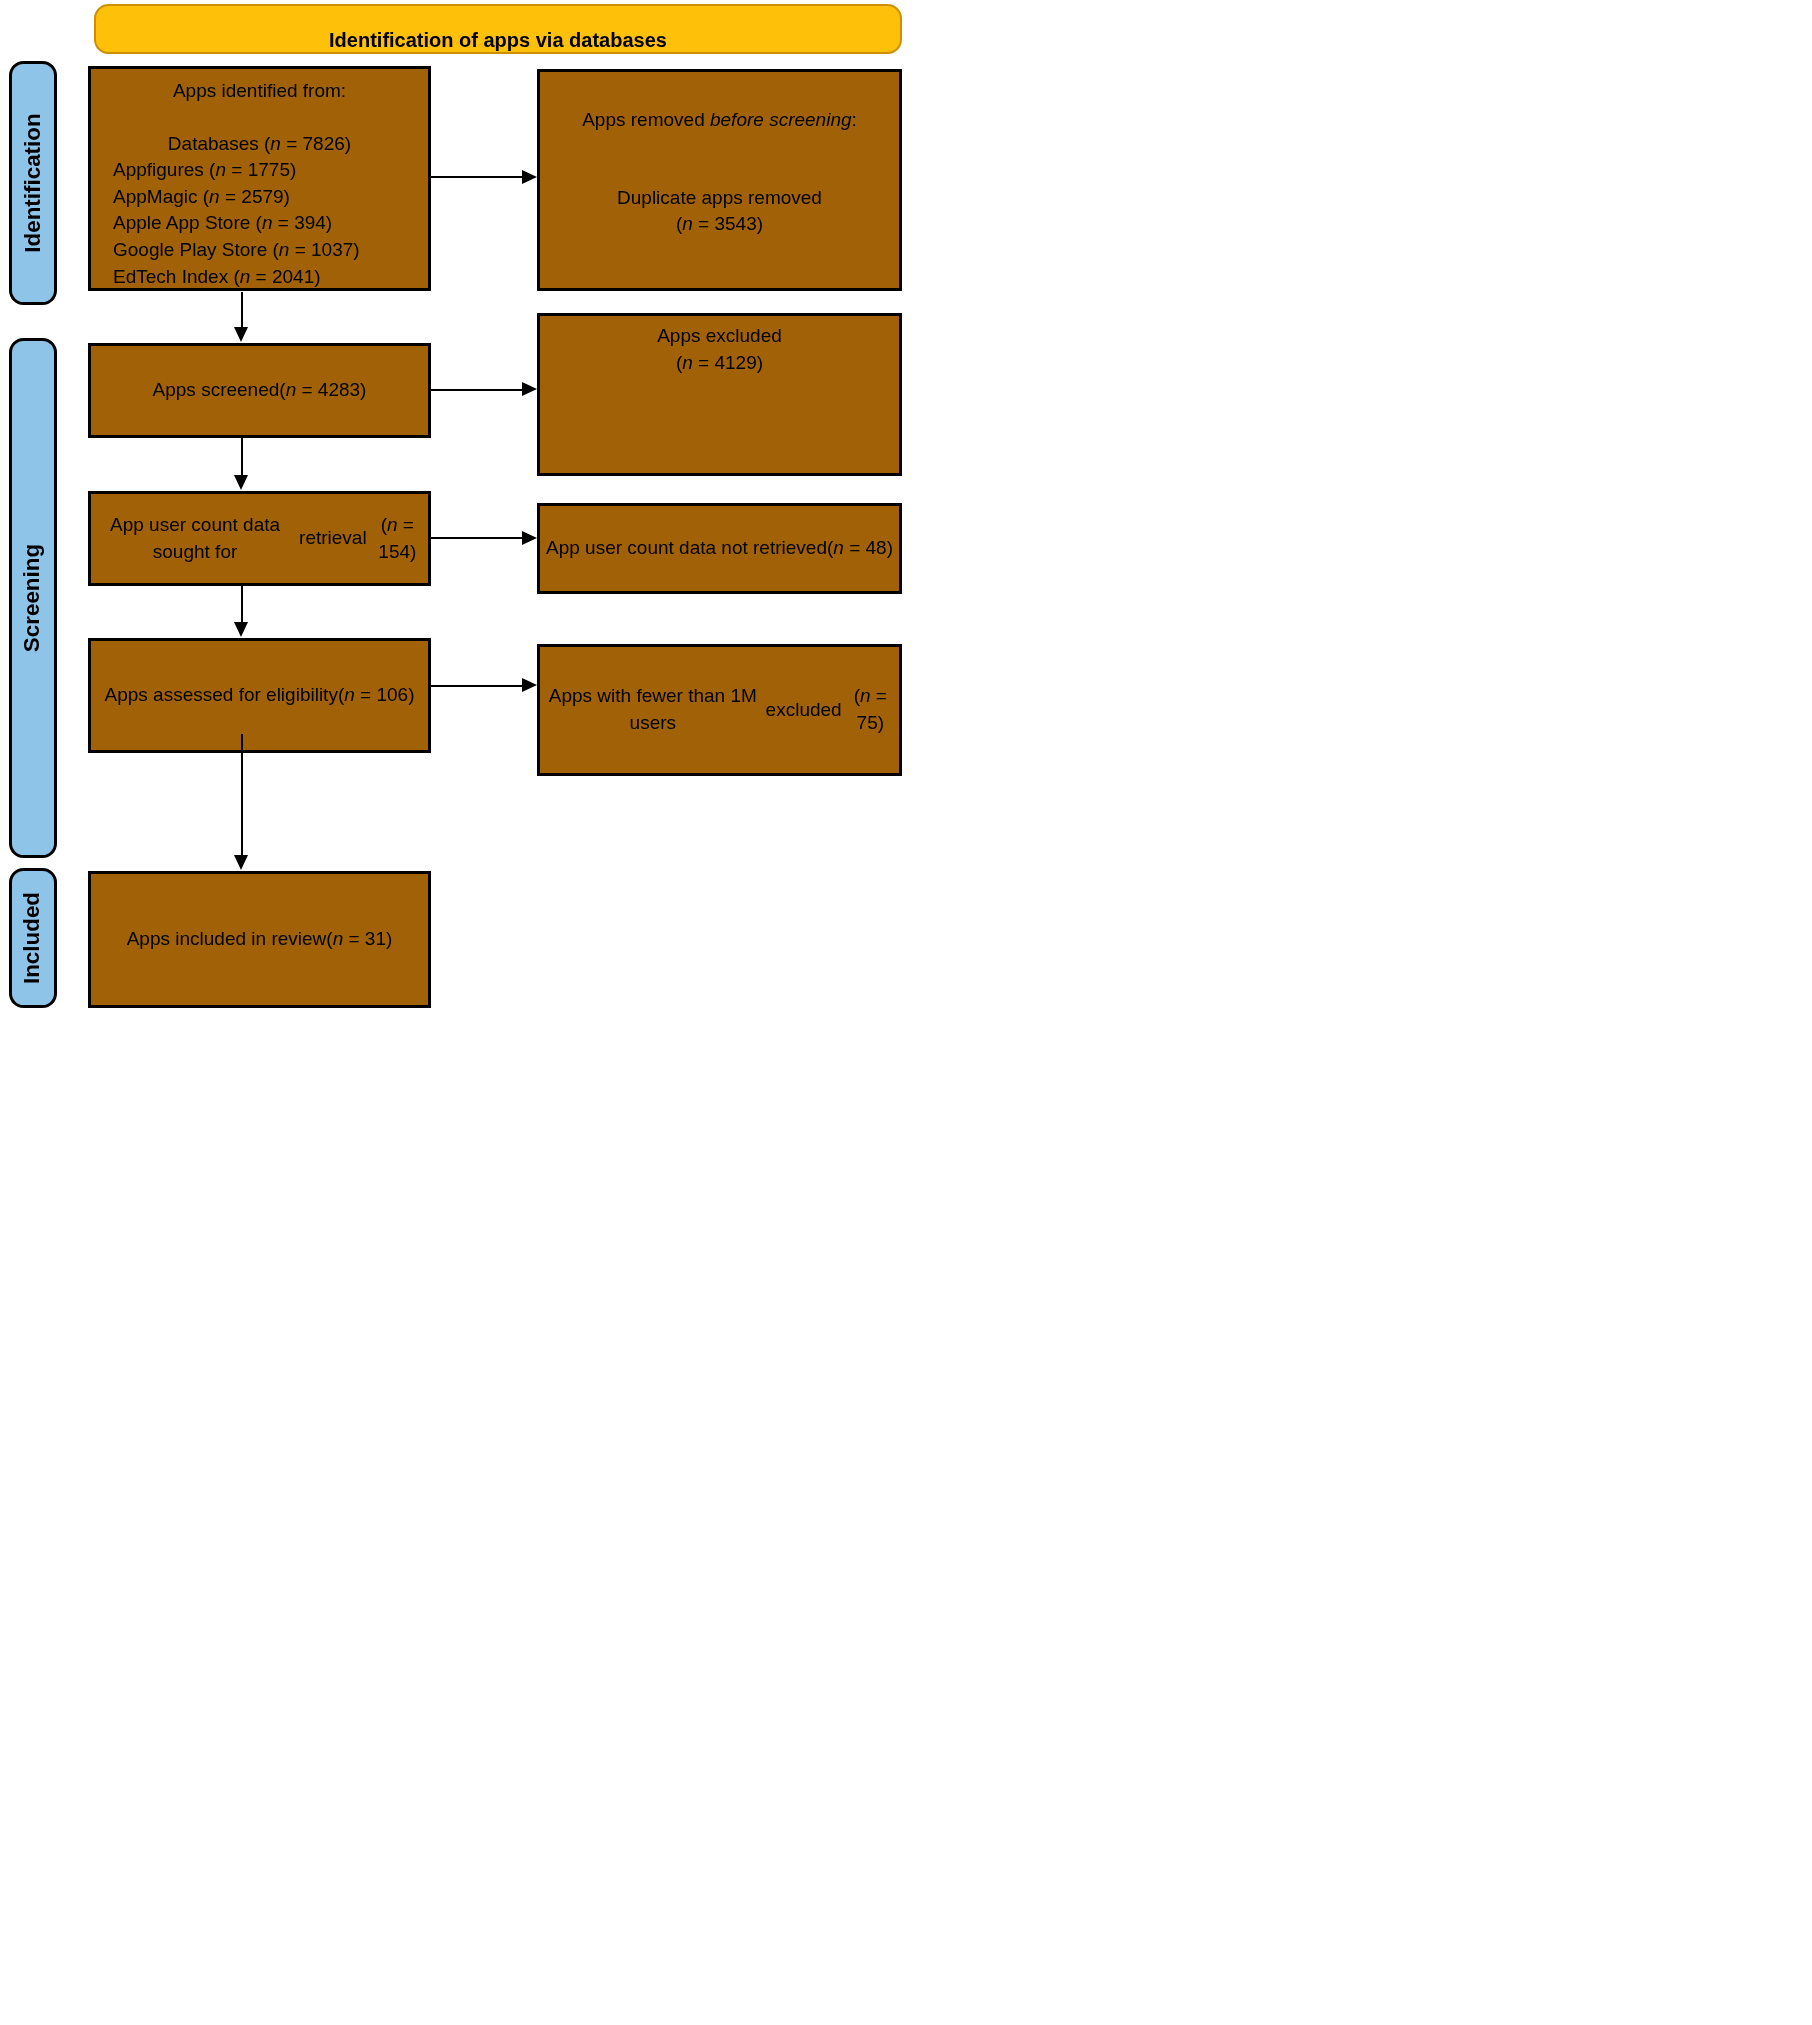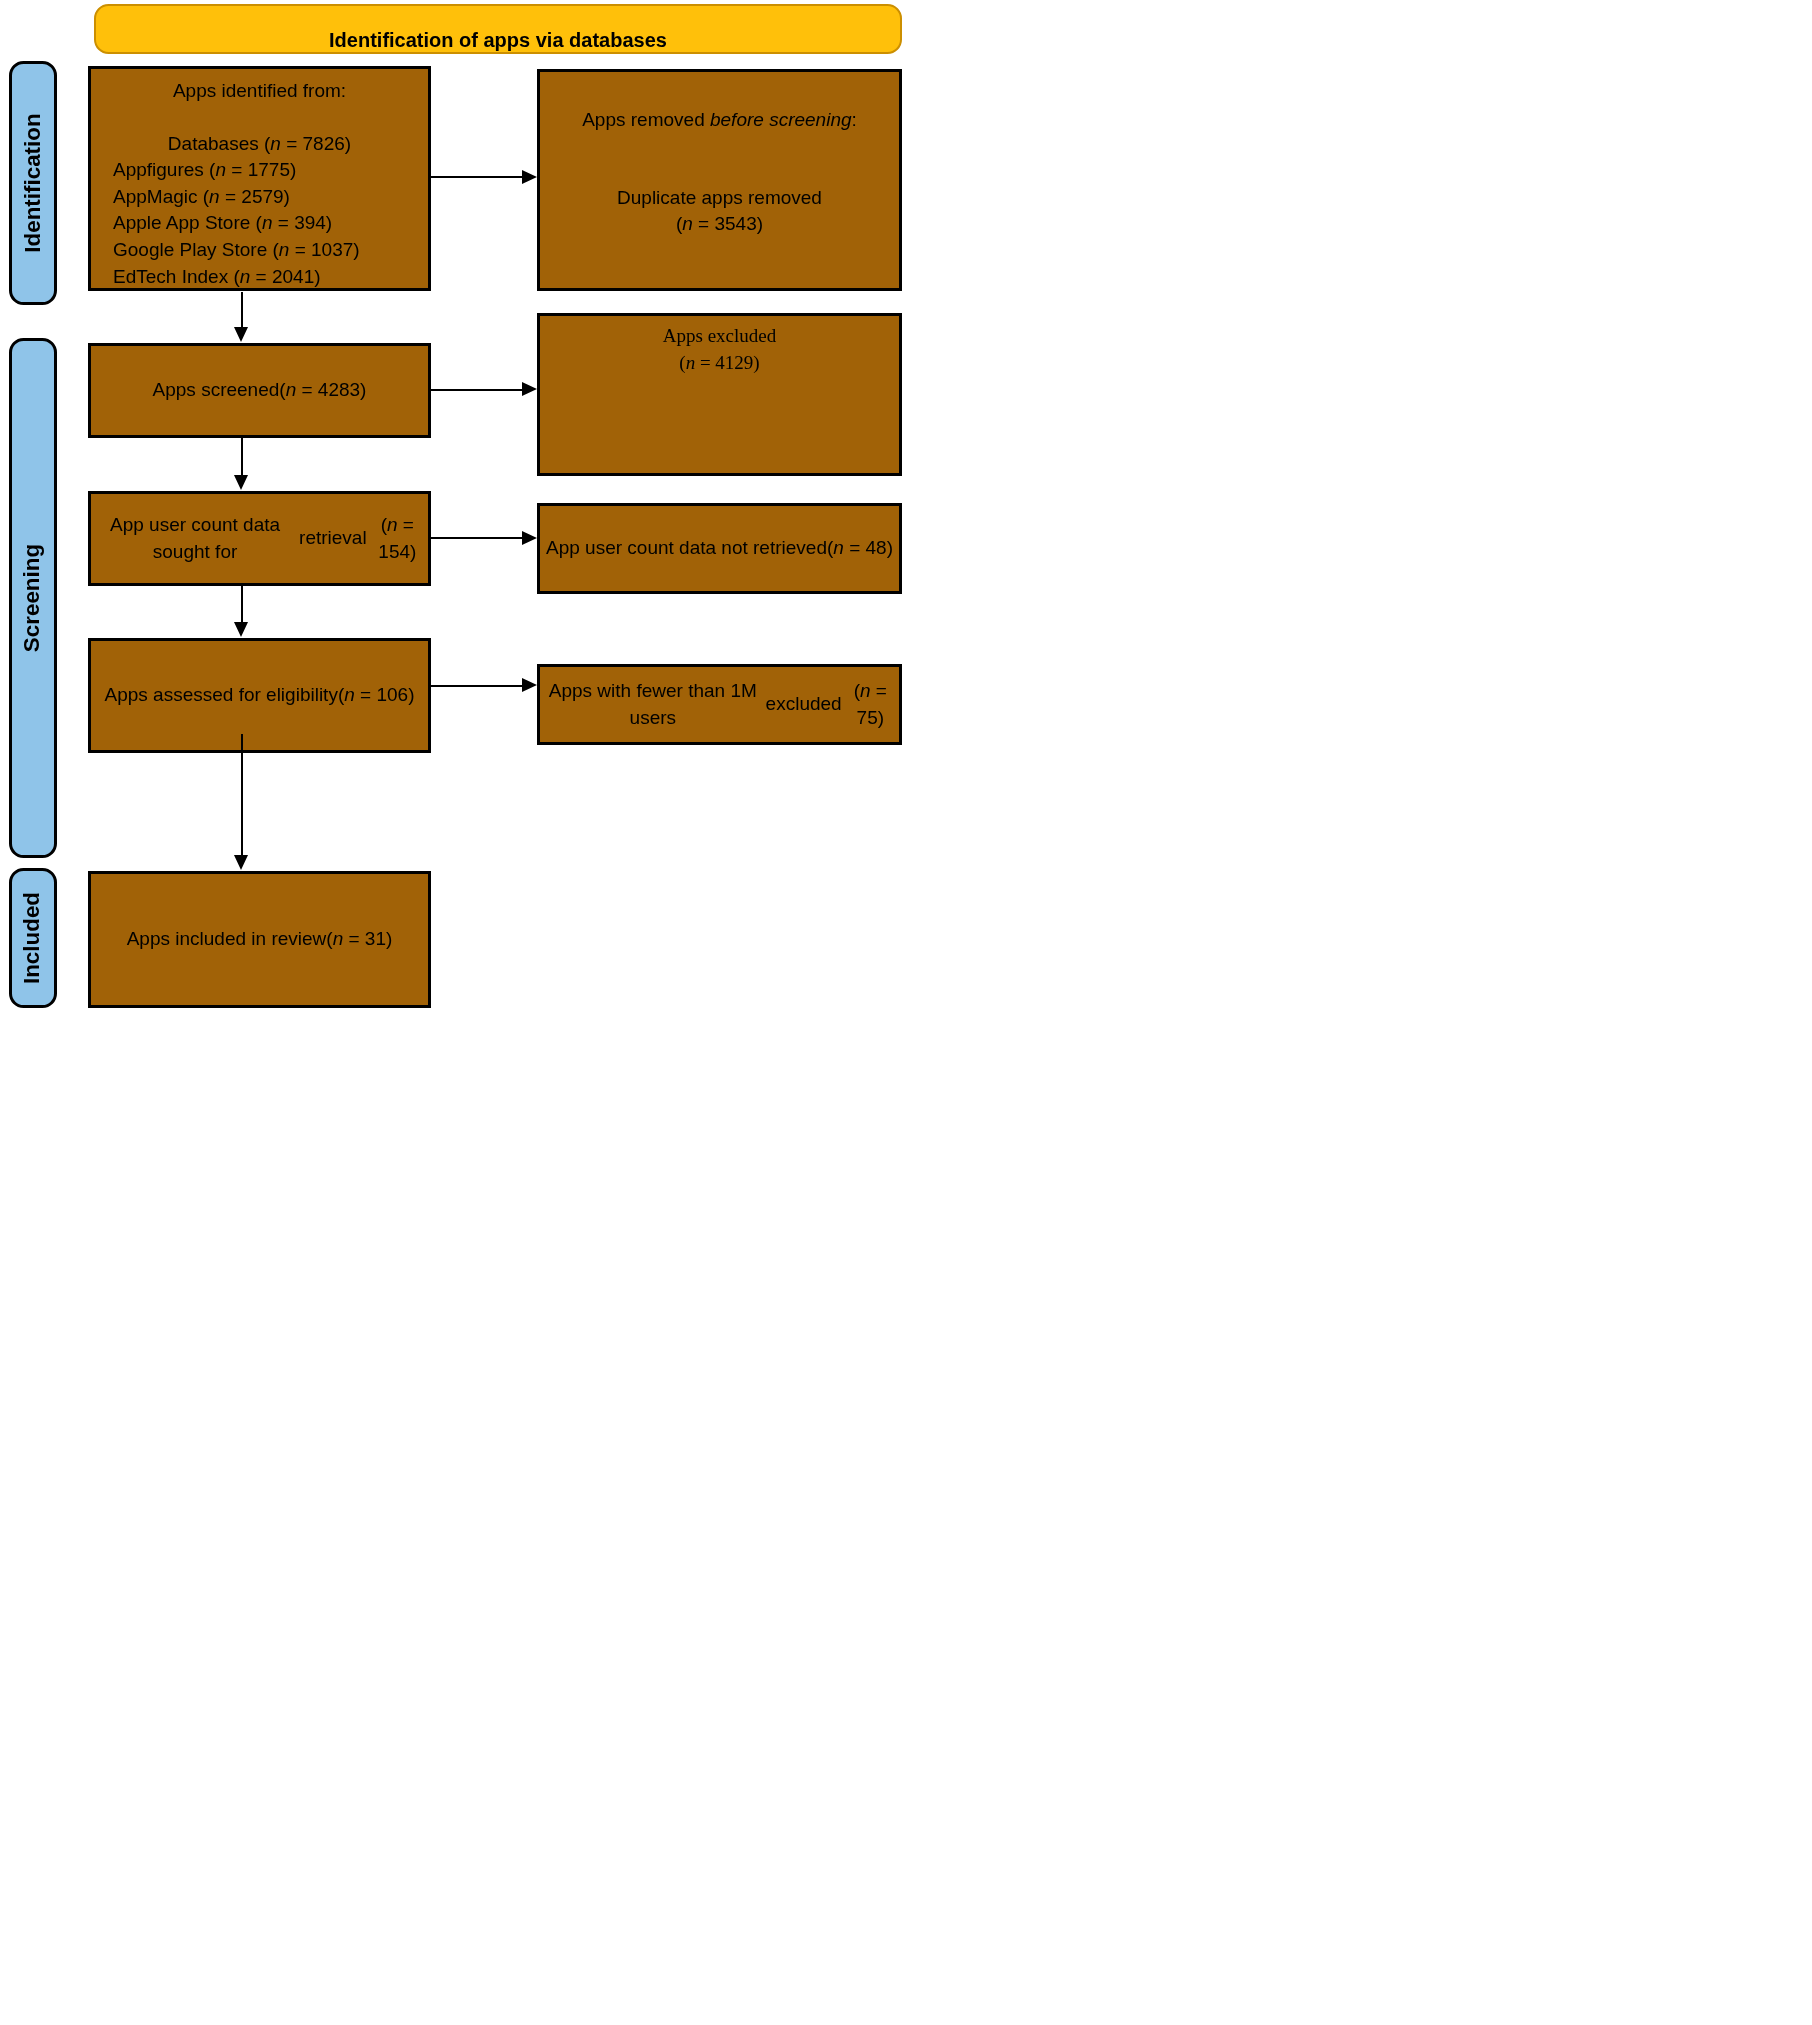--- a/index.html
+++ b/index.html
@@ -39,23 +39,23 @@
     border:3px solid var(--ink);font-size:19px;line-height:26.6px;
   }
   .col-left{left:88px;width:343px;}
   .col-right{left:537px;width:365px;}
   #box-identified{top:66px;height:225px;padding-top:8.5px;}
   #box-screened{top:343px;height:95px;}
   #box-sought{top:491px;height:95px;}
   #box-assessed{top:638px;height:115px;}
   #box-included{top:871px;height:137px;}
   #rbox-removed{top:69px;height:222px;padding-top:35px;text-align:center;}
-  #rbox-excluded{top:313px;height:163px;padding-top:7.3px;font-family:Liberation Serif, serif;}
+  #rbox-excluded{top:313px;height:163px;padding-top:7.3px;}
   #rbox-notretrieved{top:503px;height:91px;}
-  #rbox-fewer{top:664px;height:81px;}
+  #rbox-fewer{top:644px;height:132px;}
 
   .centered-lines{display:flex;flex-direction:row;align-items:center;justify-content:center;
     width:100%;height:100%;text-align:center;}
   .line{min-height:26.6px;}
   .c{text-align:center;}
   .indent{padding-left:22px;text-align:left;}
   .reasons{padding-left:18px;text-align:left;}
   .spacer-44{height:26.6px;}
   .spacer-84{height:51px;}
   .spacer-36{height:22px;}

